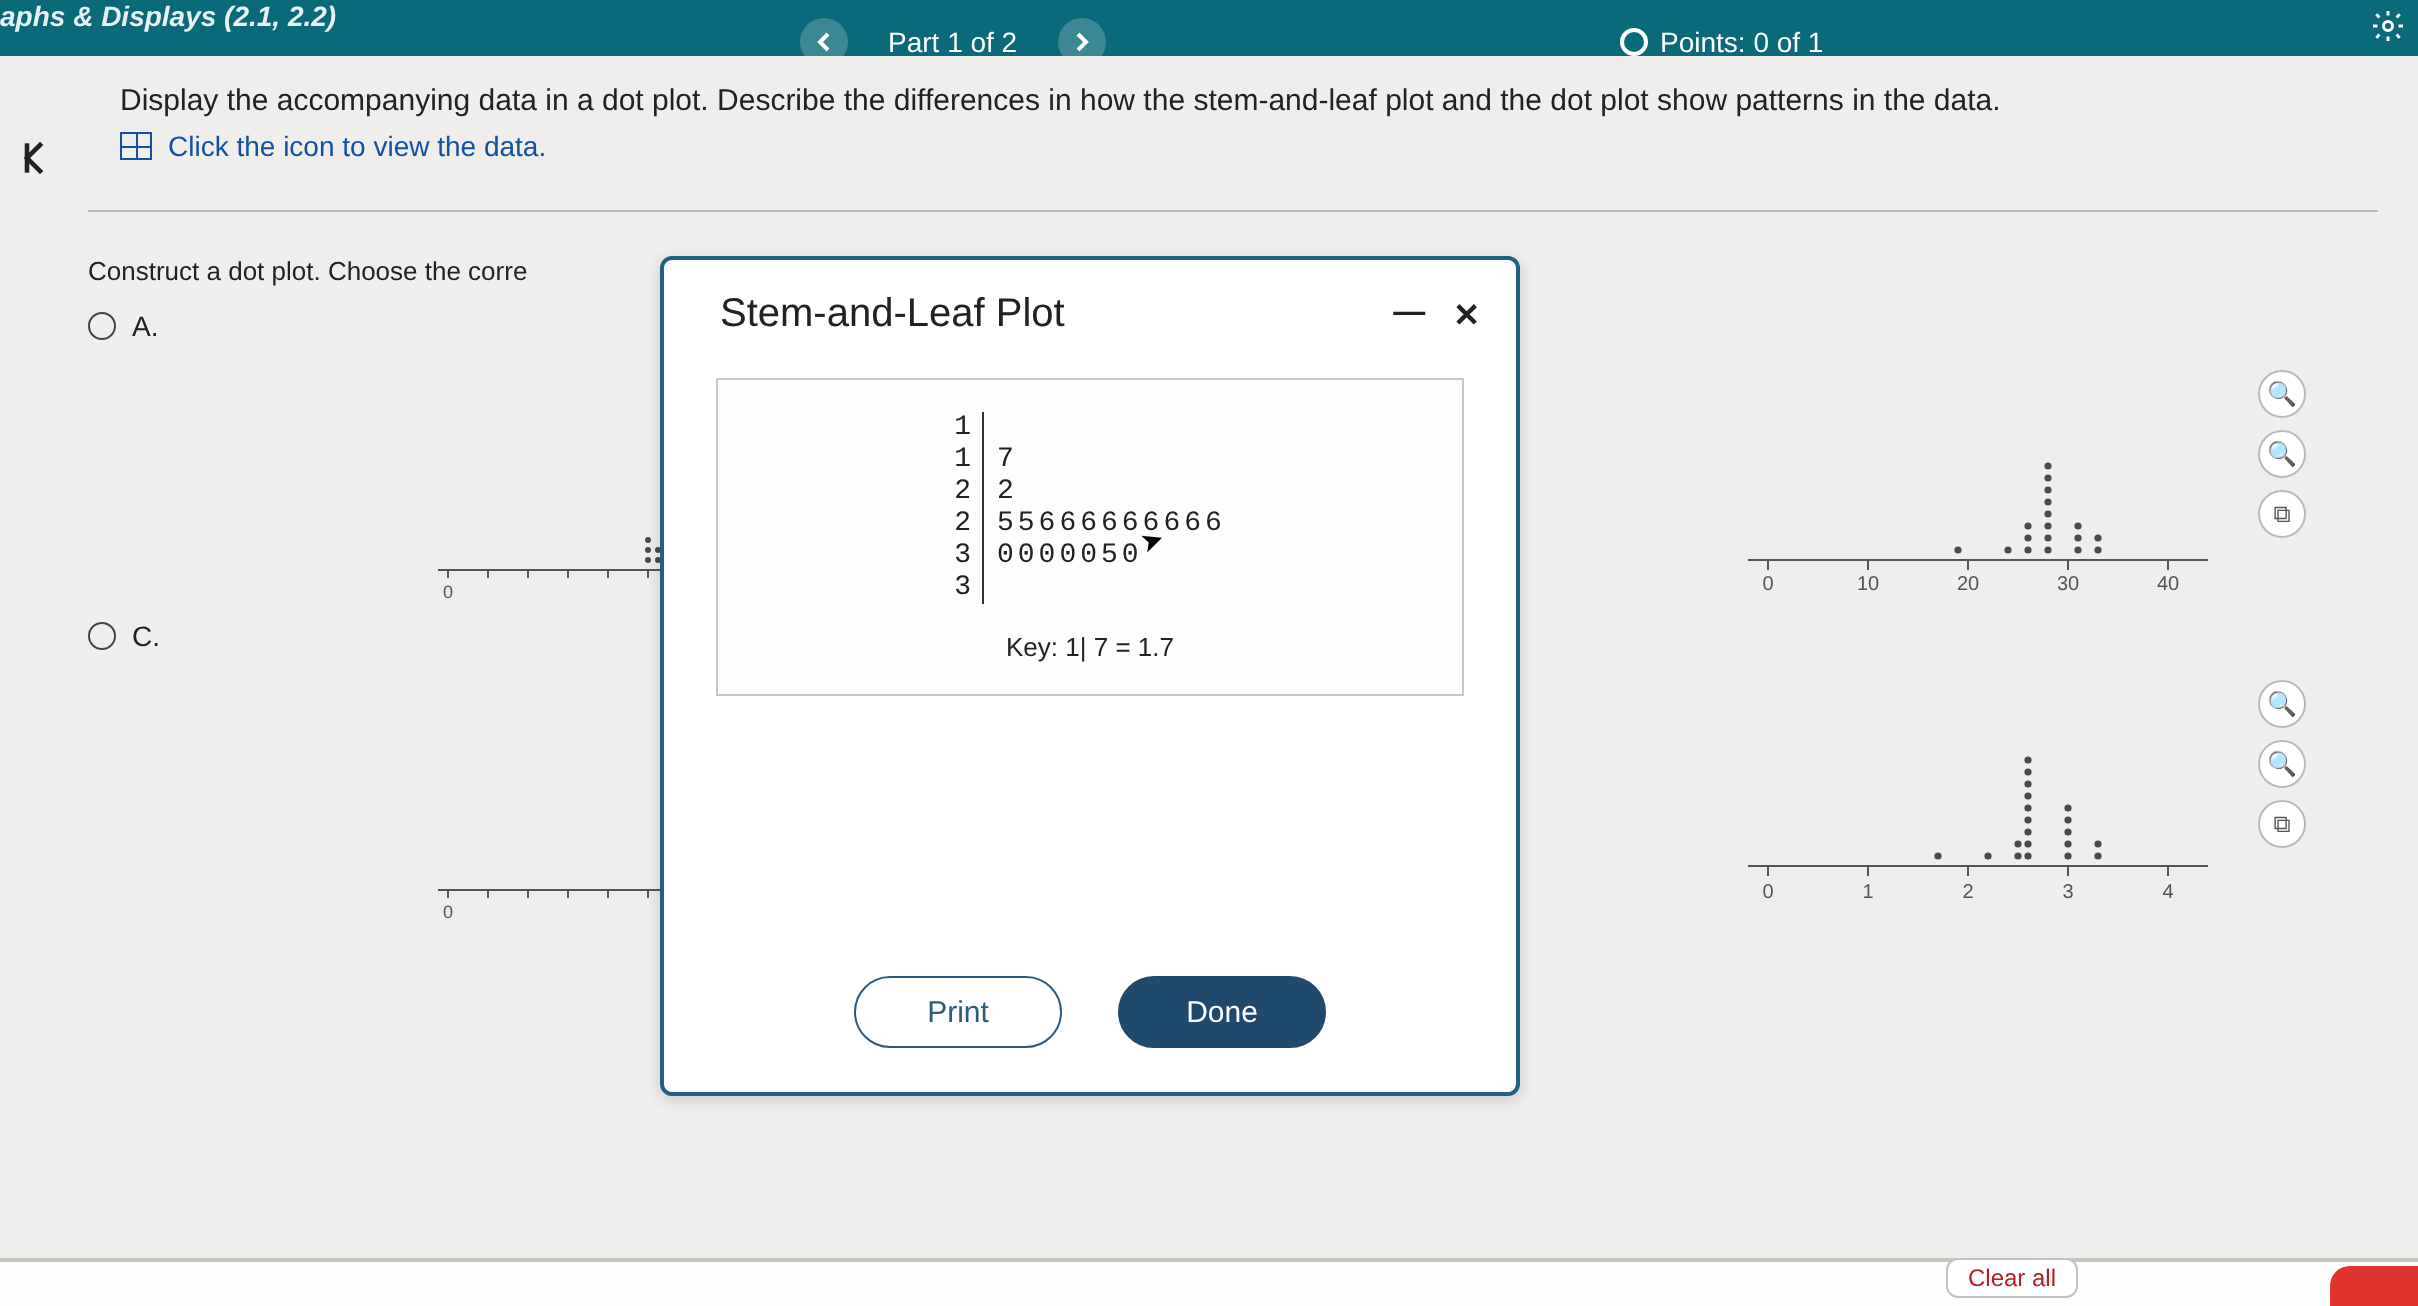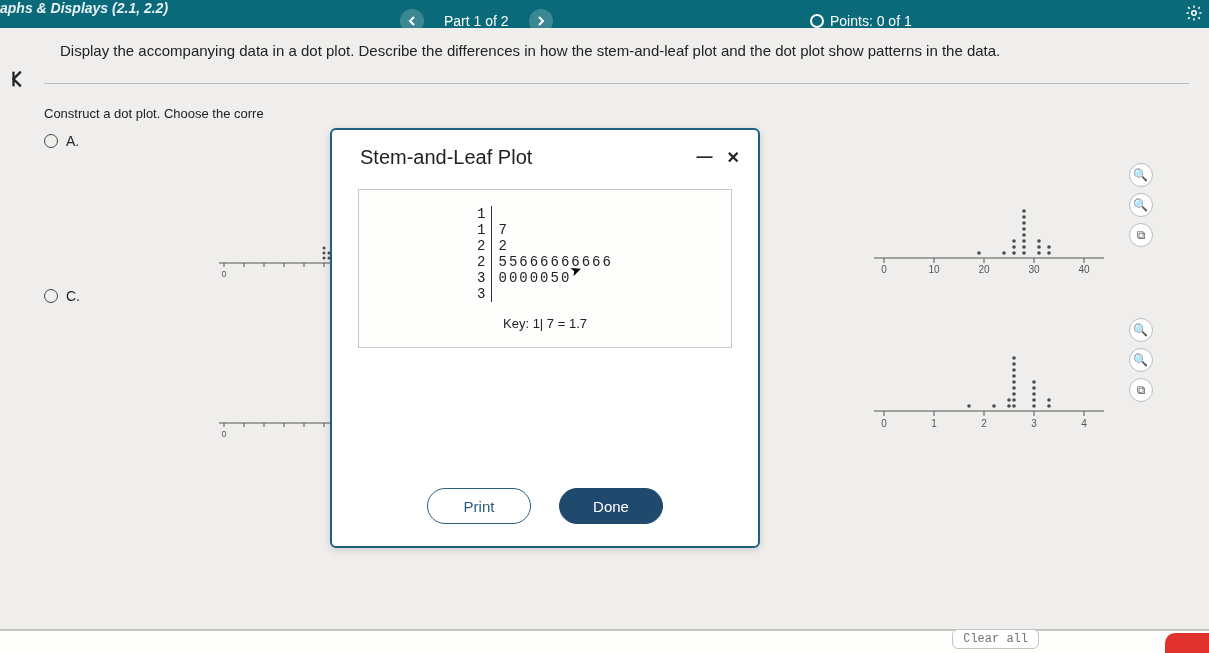--- a/index.html
+++ b/index.html
@@ -199,23 +199,22 @@
     height: 24px;
     border-top: 2px solid #c7c5c2;
     background: #fdfdfb;
   }
   .footer-chip {
     position: absolute;
     right: 170px; bottom: 4px;
     border: 1px solid #c5c3c0;
     border-radius: 6px;
     padding: 2px 10px;
-    font-size: 12px; color: #737373;
+    font-size: 12px; color: #b91c1c;
     background: #fff;
-    font-family: Liberation Mono, monospace;
   }
   .red-blob {
     position: absolute;
     right: 0; bottom: 0;
     width: 44px; height: 20px;
     background: #e0332d;
     border-top-left-radius: 10px;
     color: #fff; font-size: 10px;
     display: flex; align-items: center; justify-content: center;
   }
@@ -253,20 +252,24 @@
 <div class="content">
   <div class="back-caret">
     <svg width="22" height="22" viewBox="0 0 24 24" fill="none" stroke="#222" stroke-width="2.5">
       <path d="M14 4 L6 12 L14 20"></path>
         <path d="M6 4 v16"></path>
     </svg>
   </div>
 
   <div class="question-block">
     <div class="q-text">Display the accompanying data in a dot plot. Describe the differences in how the stem-and-leaf plot and the dot plot show patterns in the data.</div>
+    <div class="data-link-row">
+      <span class="grid-icon"></span>
+      <span>Click the icon to view the data.</span>
+    </div>
   </div>
 
   <div class="divider"></div>
 
   <div class="construct-label">Construct a dot plot. Choose the corre</div>
 
   <div class="options-area">
 
     <label class="opt-radio optA">
       <span class="ring"></span>

